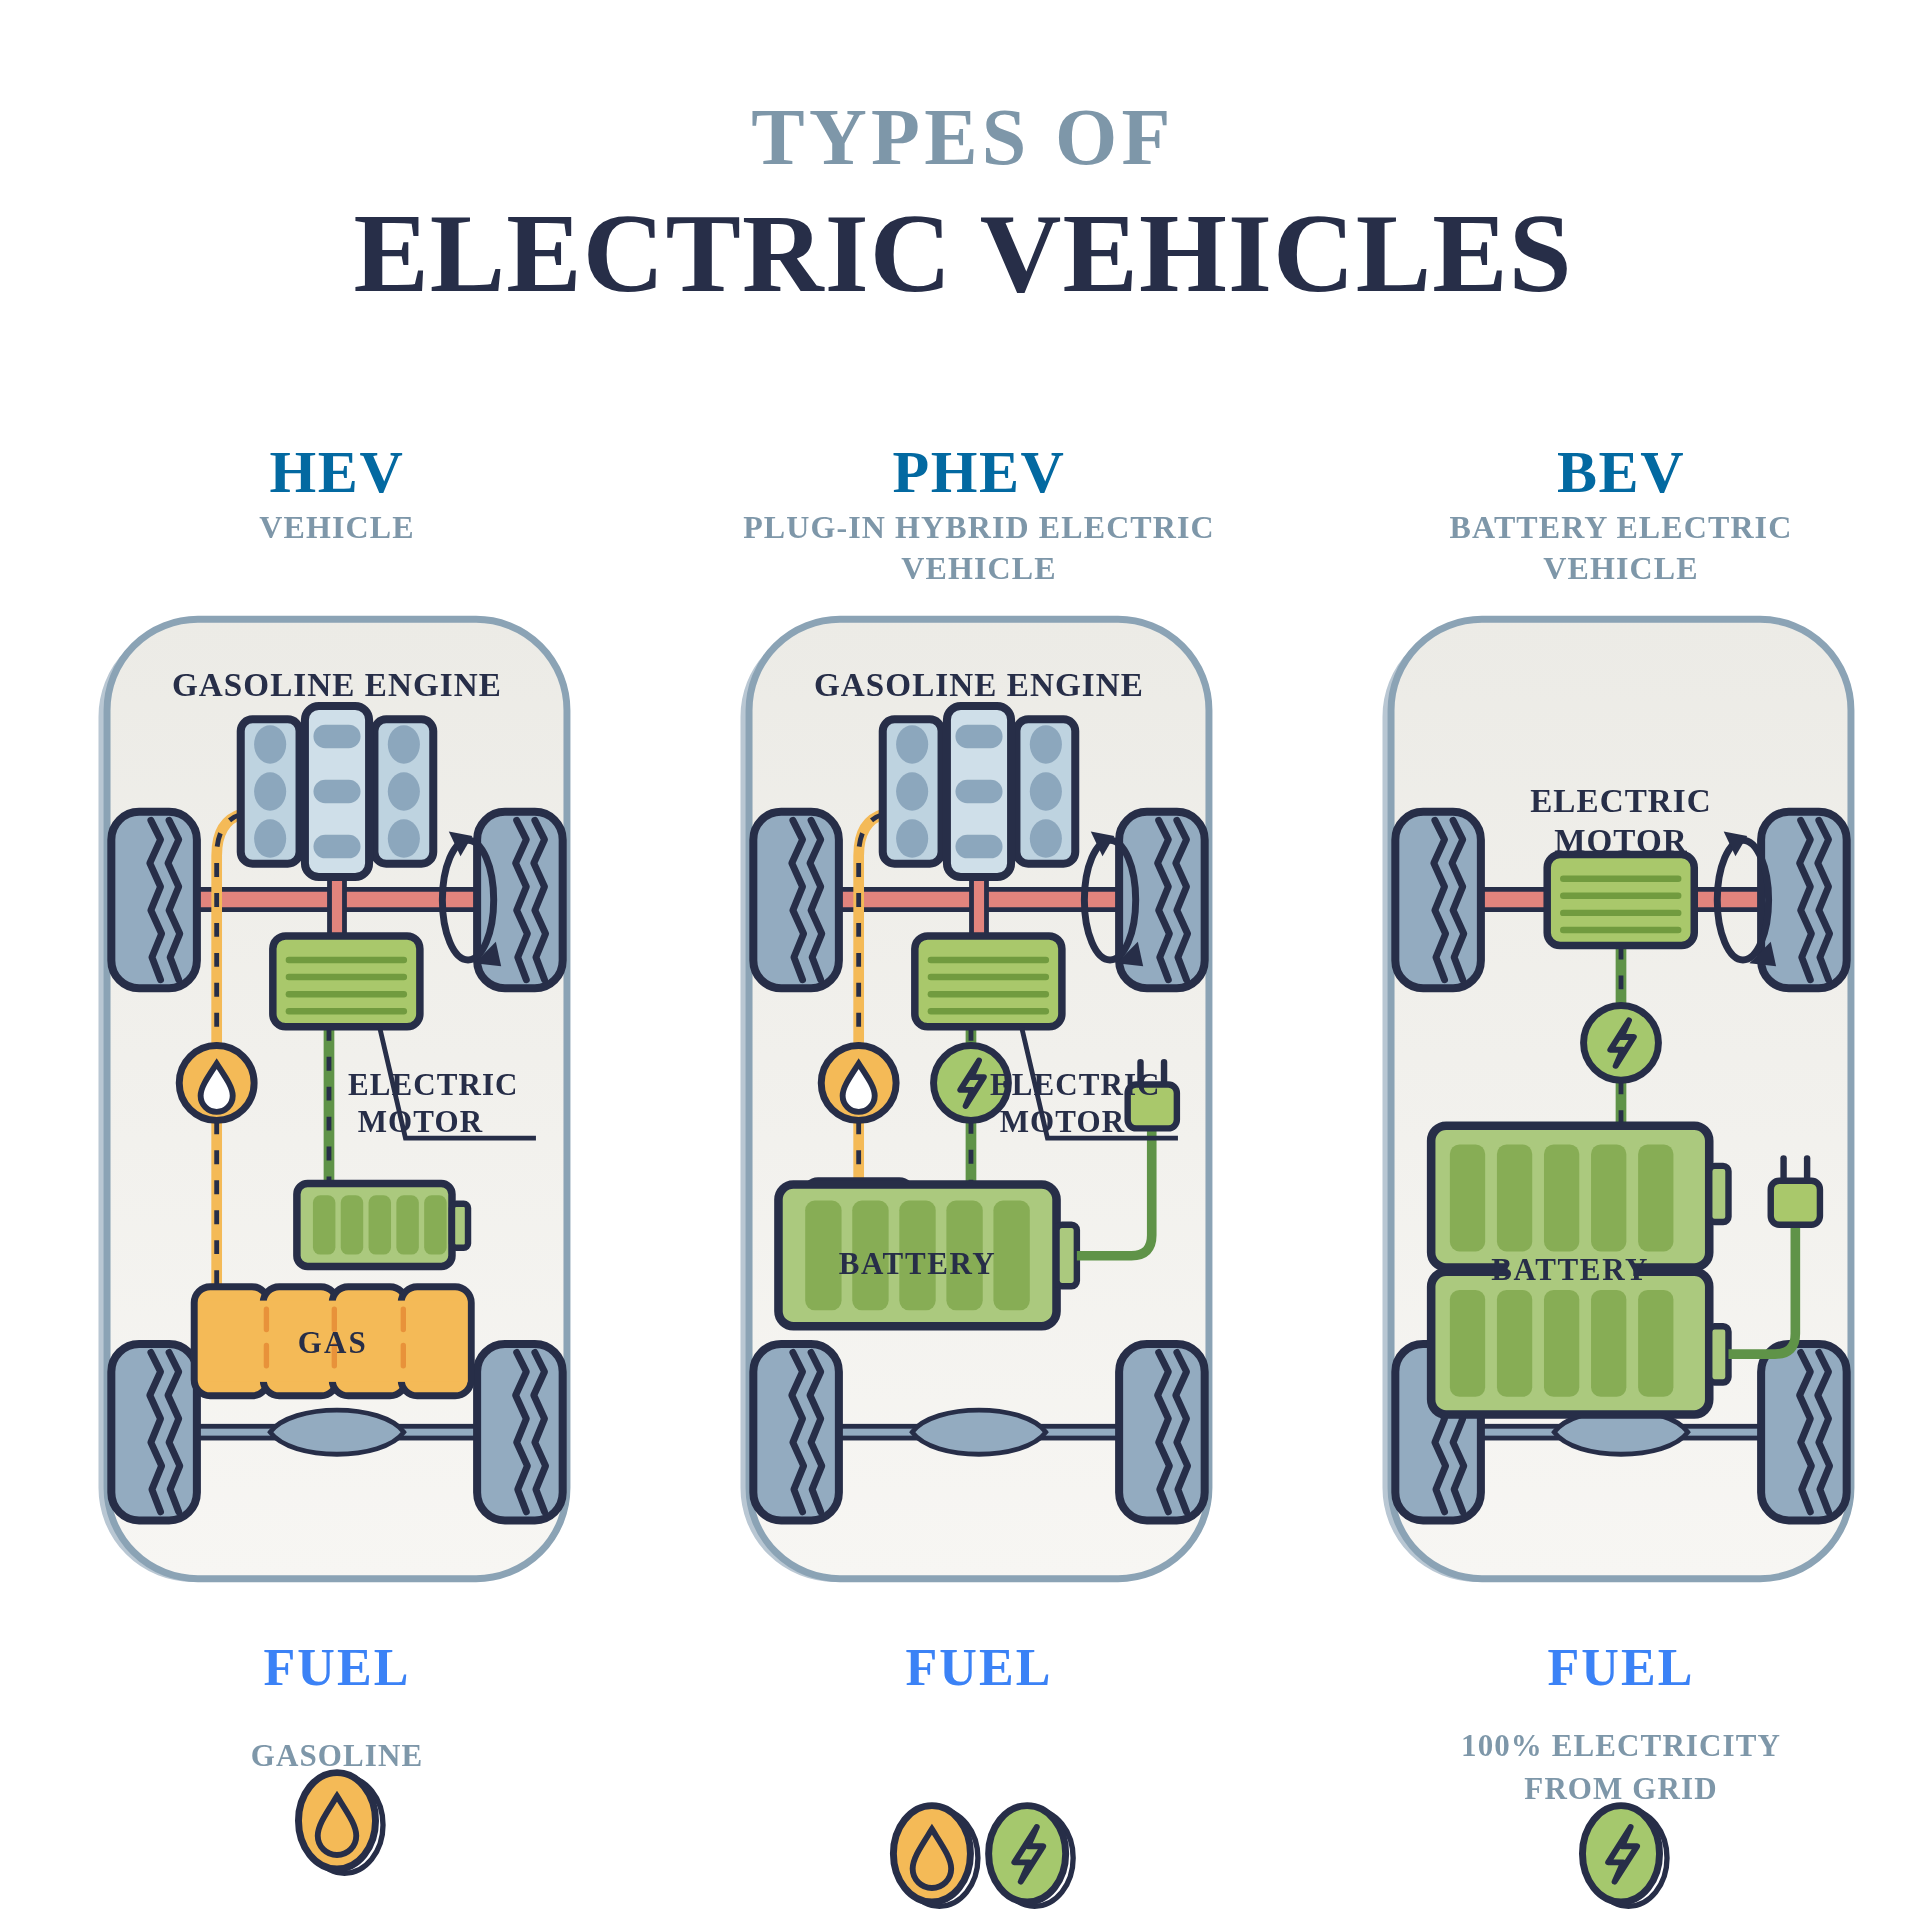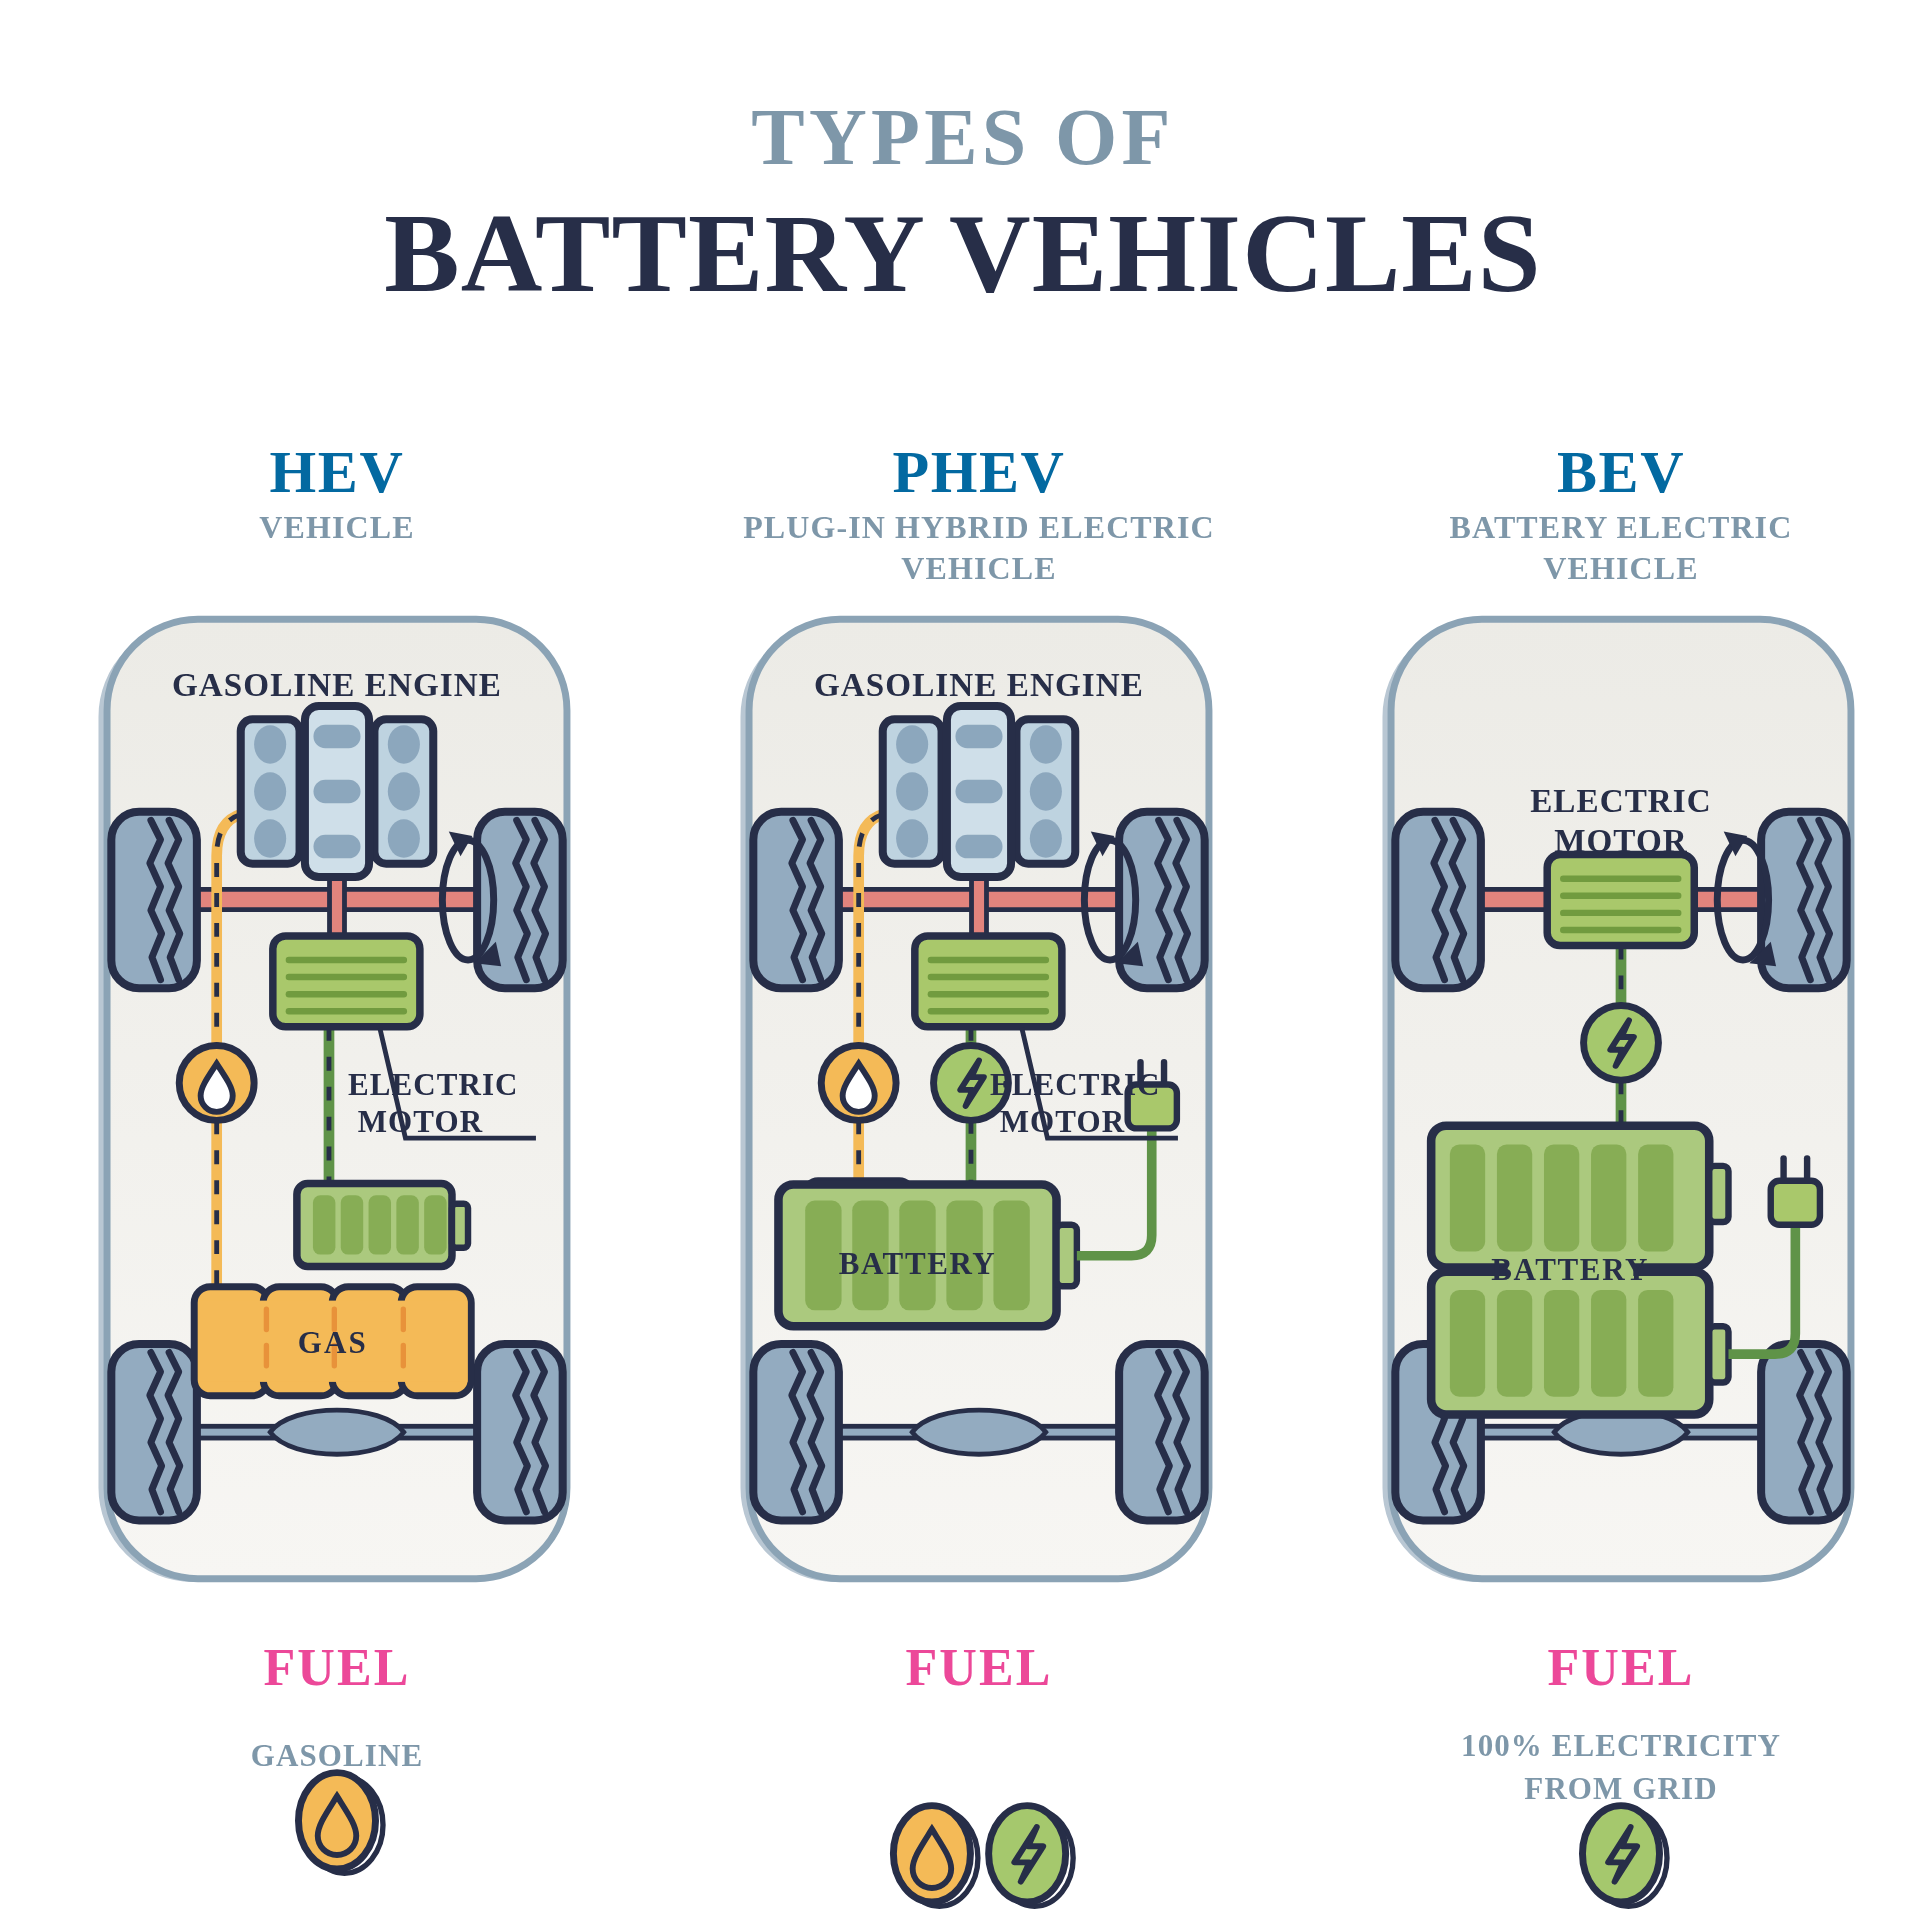--- a/index.html
+++ b/index.html
@@ -6,21 +6,21 @@
   .canvas{position:relative;width:1926px;height:1926px;background:#ffffff;overflow:hidden;
           font-family:"Liberation Serif","DejaVu Serif",serif;font-weight:700;}
   .abs{position:absolute;}
   .ctr{text-align:center;}
   .title1{left:0;top:92px;width:1926px;font-size:80px;letter-spacing:4.3px;color:#7e97a9;}
   .title2{left:0;top:188px;width:1926px;font-size:113px;letter-spacing:1.1px;color:#272e48;}
   .col{position:absolute;top:0;width:642px;height:1926px;}
   .acro{left:0;top:438px;width:642px;font-size:60px;color:#0369a1;letter-spacing:1.6px;}
   .subt{left:0;top:507px;width:642px;font-size:32px;line-height:41px;color:#7e97a9;letter-spacing:1.1px;}
   .carsvg{left:75px;top:615px;}
-  .fuelh{left:0;top:1638px;width:642px;font-size:52px;color:#ec4899;letter-spacing:2.1px;}
+  .fuelh{left:0;top:1638px;width:642px;font-size:52px;color:#3b82f6;letter-spacing:2.1px;}
   .fuels{left:0;top:1724px;width:642px;font-size:31px;line-height:43px;color:#7e97a9;letter-spacing:1.1px;}
   .badges1{left:0;top:1765px;}
   .badges2{left:0;top:1798px;}
   svg text{font-family:"Liberation Serif","DejaVu Serif",serif;font-weight:700;}
 </style>
 </head>
 <body>
 
 <svg width="0" height="0" style="position:absolute" aria-hidden="true">
   <defs>
@@ -88,21 +88,21 @@
       <line x1="24" y1="0" x2="24" y2="-42" stroke="#272e48" stroke-width="12" stroke-linecap="round"></line>
       <line x1="68" y1="0" x2="68" y2="-42" stroke="#272e48" stroke-width="12" stroke-linecap="round"></line>
       <rect x="0" y="0" width="92" height="82" rx="16" fill="#a9c86b" stroke="#272e48" stroke-width="12"></rect>
     </g>
   </defs>
 </svg>
 
 <div class="canvas">
 
   <div class="abs ctr title1">TYPES OF</div>
-  <div class="abs ctr title2">BATTERY VEHICLES</div>
+  <div class="abs ctr title2">ELECTRIC VEHICLES</div>
 
   <div class="col" style="left:16px">
     <div class="abs ctr acro">HEV</div>
     <div class="abs ctr subt">
       <div>VEHICLE</div>
     </div>
     <svg class="abs carsvg" width="492" height="968" viewBox="0 0 920 1810">
       <rect x="20" y="20" width="860" height="1782" rx="170" fill="none" stroke="#b9c7d3" stroke-width="12"></rect>
       <rect x="30" y="8" width="860" height="1794" rx="170" fill="url(#carGrad)" stroke="#8ba3b5" stroke-width="13"></rect>
       <text x="460" y="152" font-size="62" letter-spacing="2" text-anchor="middle" fill="#272e48">GASOLINE ENGINE</text>

